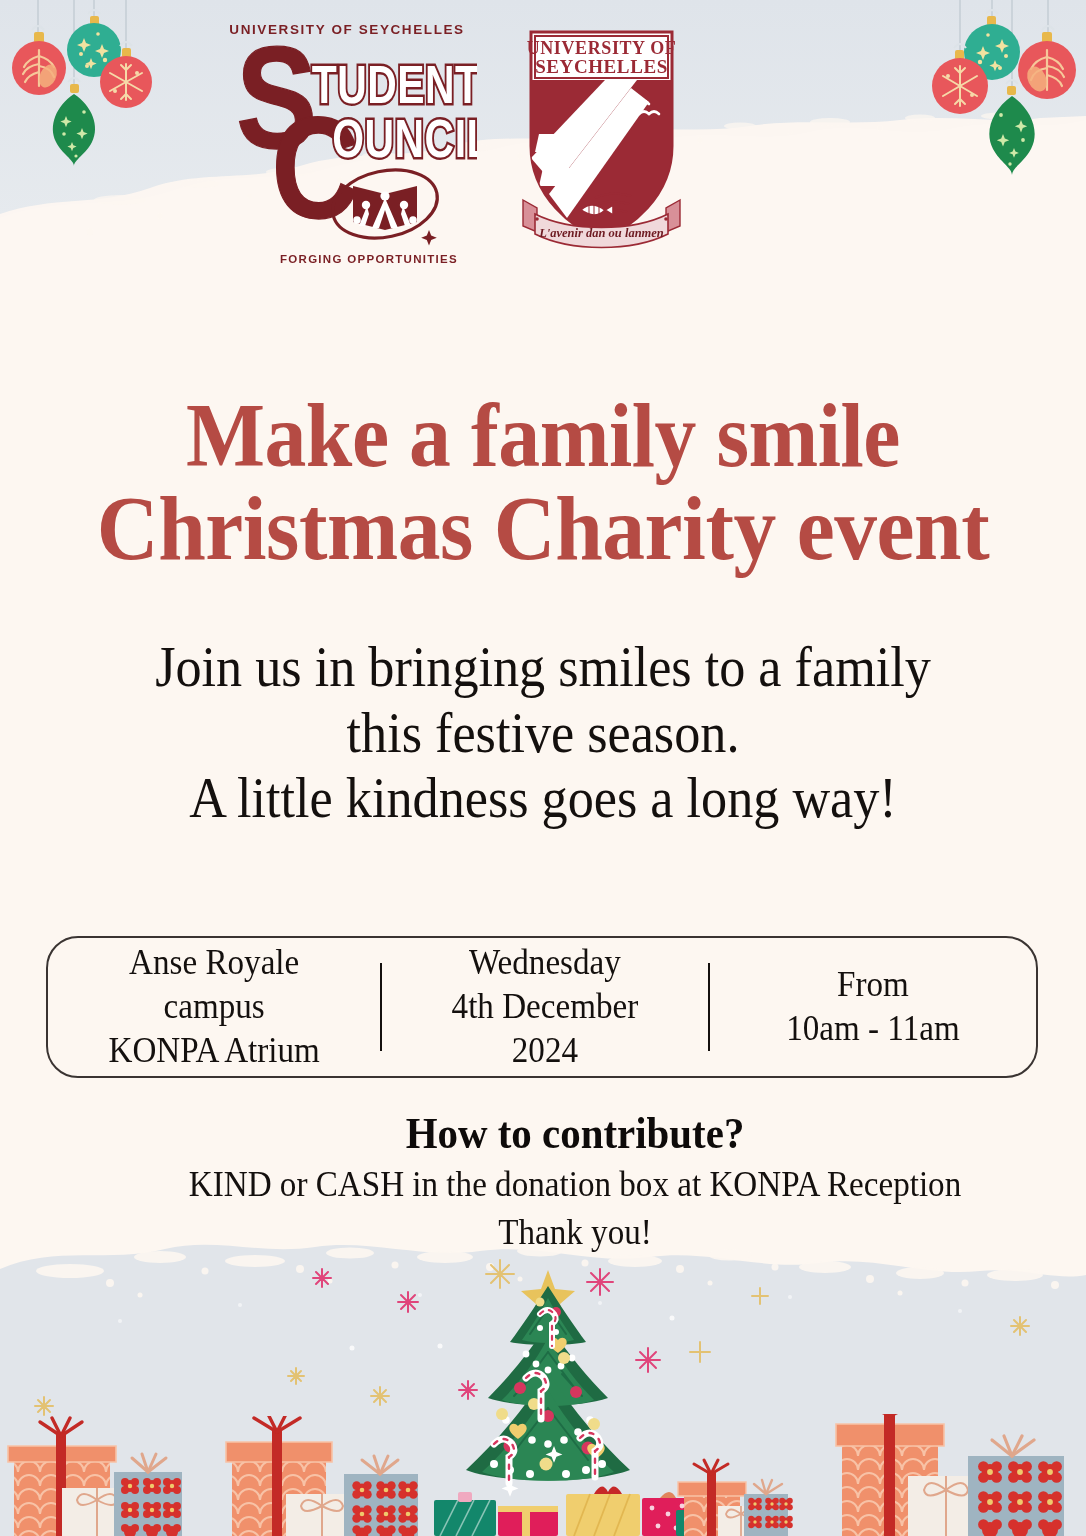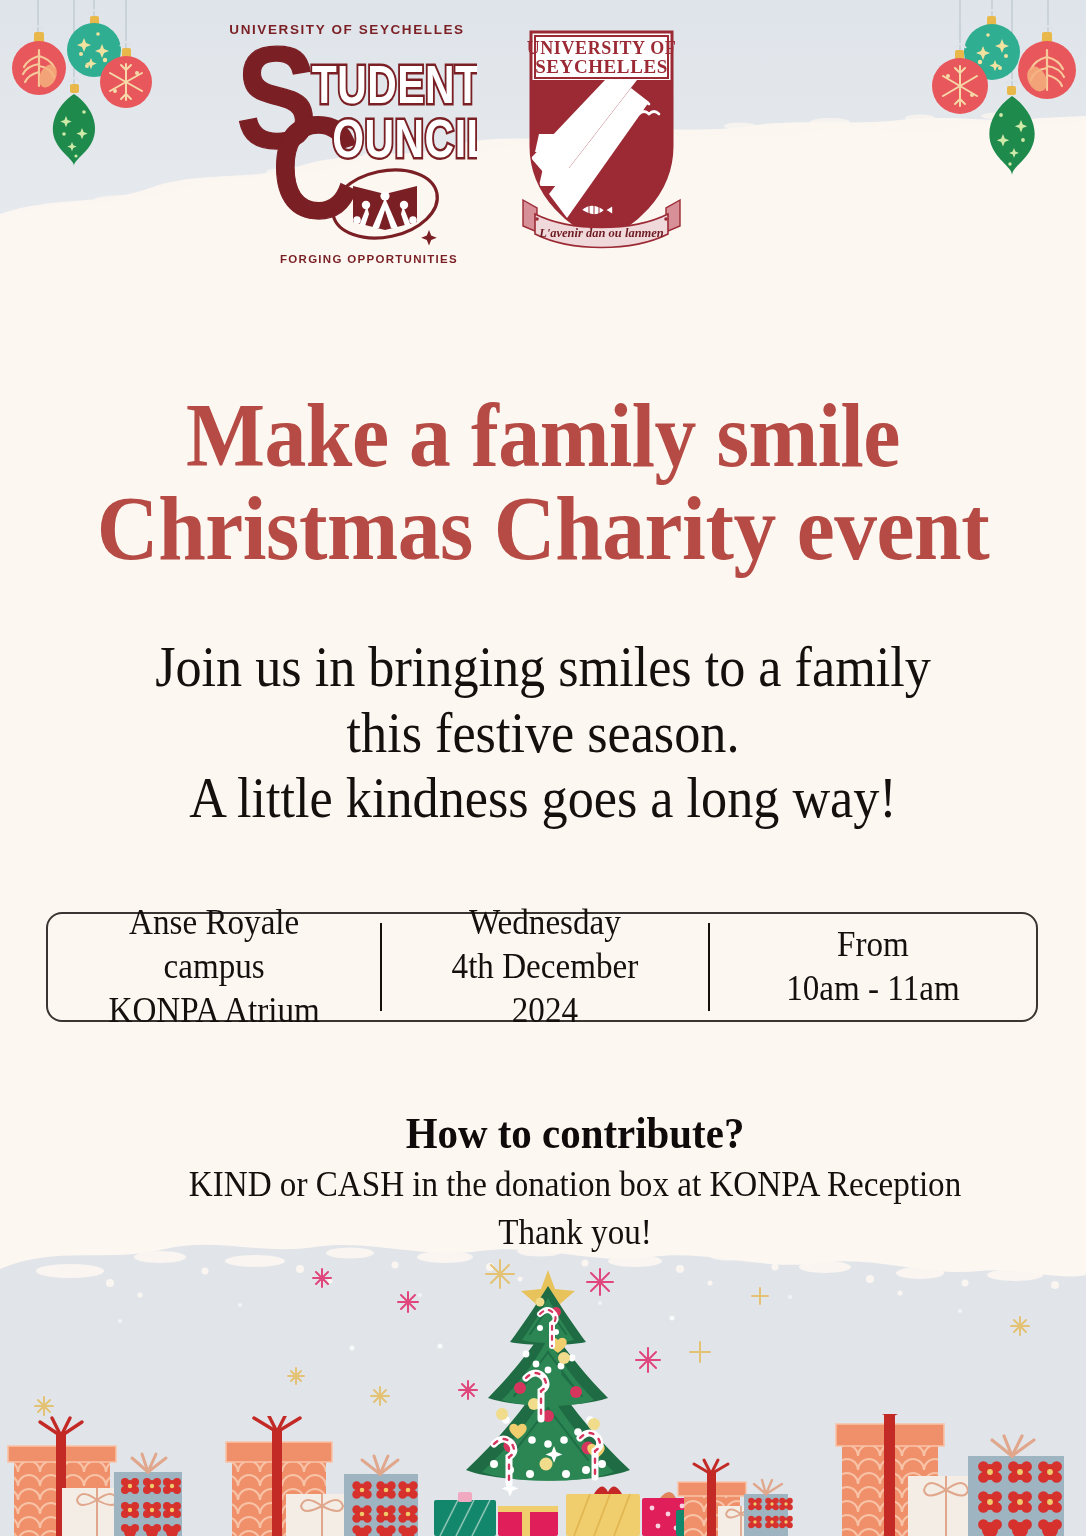--- a/index.html
+++ b/index.html
@@ -29,22 +29,22 @@
          transform:scaleX(0.93);transform-origin:50% 50%;}
   .title .l2{display:block;font-size:92px;}
 
   
   .intro{position:absolute;top:634px;left:0;width:1086px;text-align:center;
          color:#14100E;font-size:58px;line-height:1.13;
          font-family:"Liberation Serif",serif;
          transform:scaleX(0.90);transform-origin:50% 50%;}
 
   
-  .details{position:absolute;left:46px;top:912px;width:992px;height:110px;
-           border:2px solid #3A3432;border-radius:16px;
+  .details{position:absolute;left:46px;top:936px;width:992px;height:142px;
+           border:2px solid #3A3432;border-radius:32px;
            display:flex;align-items:center;box-sizing:border-box;
            background:rgba(253,247,241,0.55);}
   .dcol{flex:1;text-align:center;color:#14100E;font-size:36px;line-height:1.22;
         font-family:"Liberation Serif",serif;transform:scaleX(0.92);}
   .dcol.c1{flex:1.02}
   .dsep{width:2px;height:88px;background:#14100E;flex:0 0 2px;}
 
   
   .contrib{position:absolute;top:1108px;left:0;width:1086px;text-align:center;margin-left:32px;}
   .contrib h3{margin:0;color:#0E0B0A;font-size:44px;font-weight:700;

